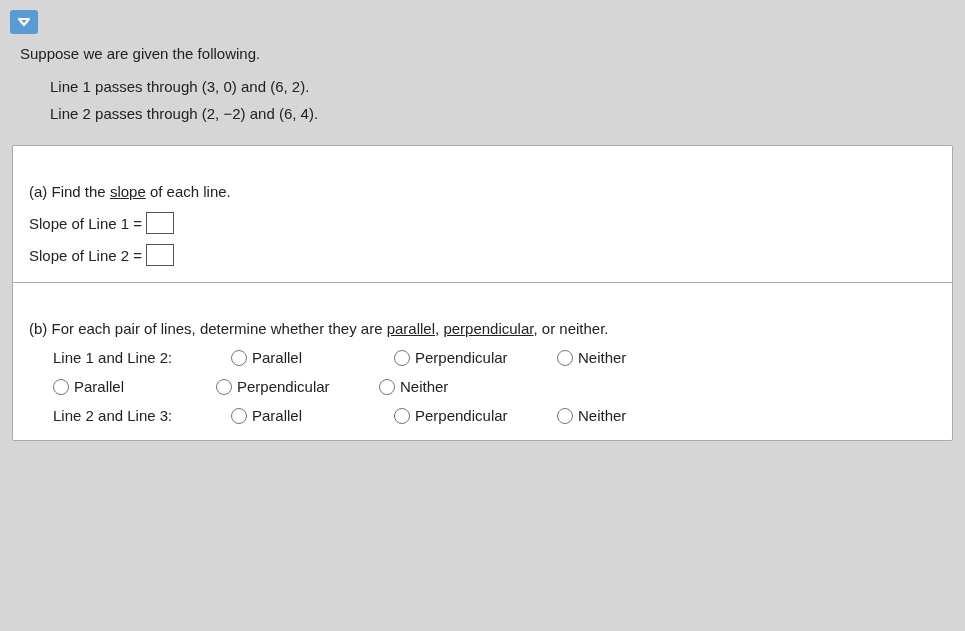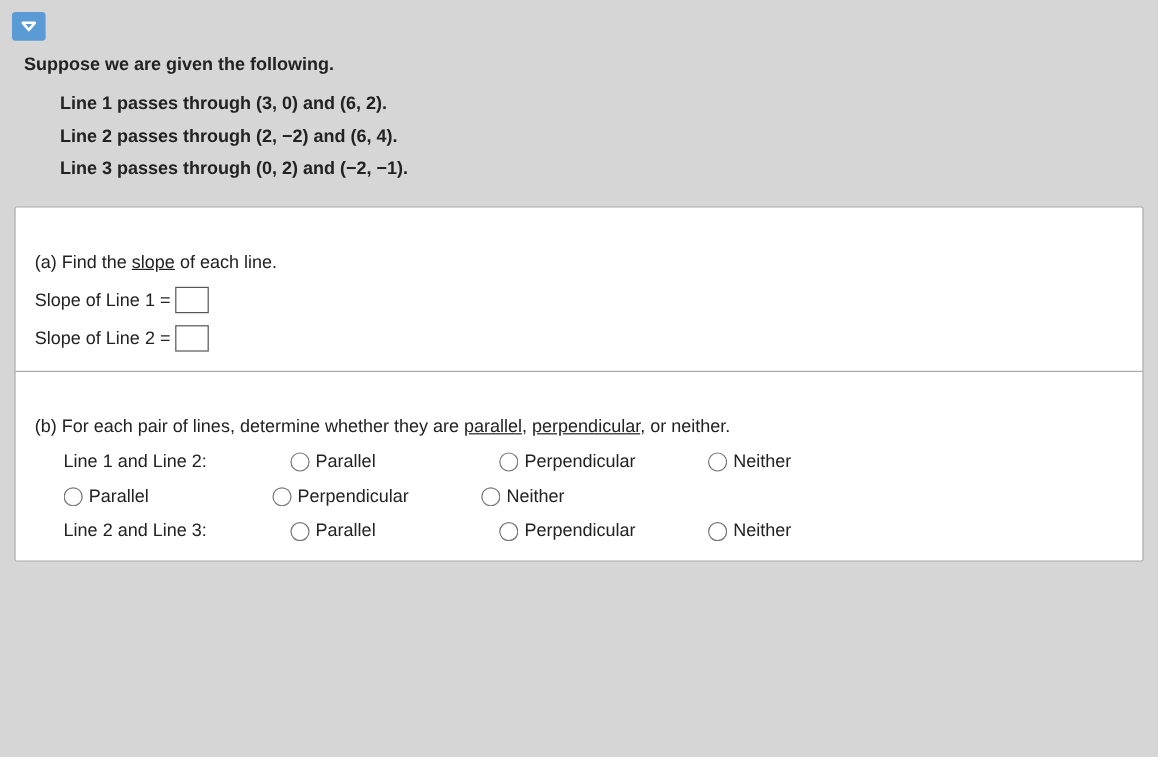--- a/index.html
+++ b/index.html
@@ -48,21 +48,20 @@
 
     .intro-text {
       padding: 0 20px 10px 20px;
       font-size: 15px;
       line-height: 1.7;
     }
 
     .intro-text p {
       margin-left: 30px;
       line-height: 1.8;
-      font-weight: bold;
     }
 
     .content-box {
       background: #ffffff;
       border: 1px solid #aaa;
       margin: 8px 12px 12px 12px;
       border-radius: 2px;
     }
 
     .section-a {
@@ -104,21 +103,21 @@
       vertical-align: middle;
       background: white;
     }
 
     .line-pair-row {
       display: flex;
       align-items: flex-start;
       margin-left: 24px;
       margin-bottom: 12px;
       font-size: 15px;
-      gap: 14px;
+      gap: 3px;
     }
 
     .line-pair-row:last-child {
       margin-bottom: 0;
     }
 
     .line-label {
       width: 175px;
       flex-shrink: 0;
     }
@@ -154,21 +153,20 @@
       <svg width="14" height="10" viewBox="0 0 14 10">
         <polygon points="2,2 7,8 12,2" fill="none" stroke="white" stroke-width="2.2" stroke-linejoin="round"></polygon>
       </svg>
     </div>
   </div>
 
   <div class="intro-text">
     <p style="margin-left:0; margin-bottom:6px;">Suppose we are given the following.</p>
     <p>Line 1 passes through (3, 0) and (6, 2).</p>
     <p>Line 2 passes through (2, −2) and (6, 4).</p>
-    <p>Line 3 passes through (0, 2) and (−2, −1).</p>
   </div>
 
   <div class="content-box">
 
     <div class="section-a">
       <div class="section-heading">
         <span>(a)  Find the </span><span class="underline" style="cursor:pointer;">slope</span><span> of each line.</span>
       </div>
 
       <div class="slope-row">

